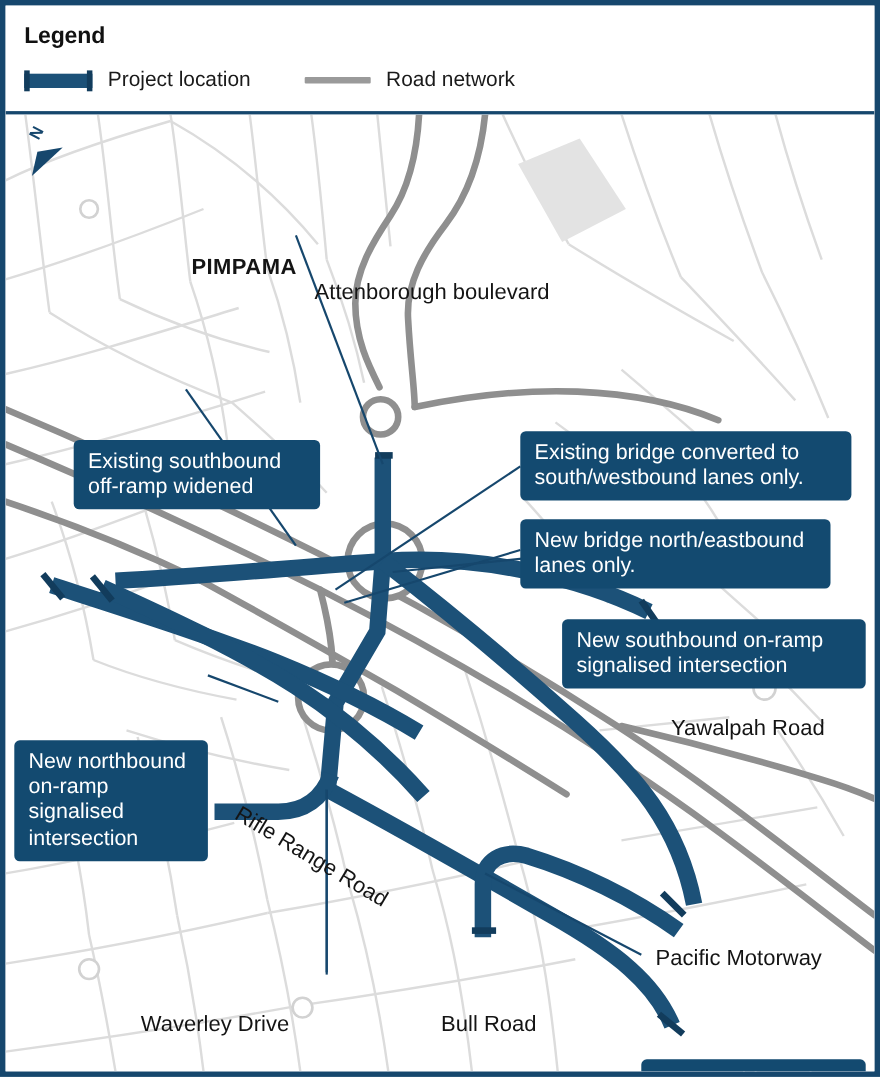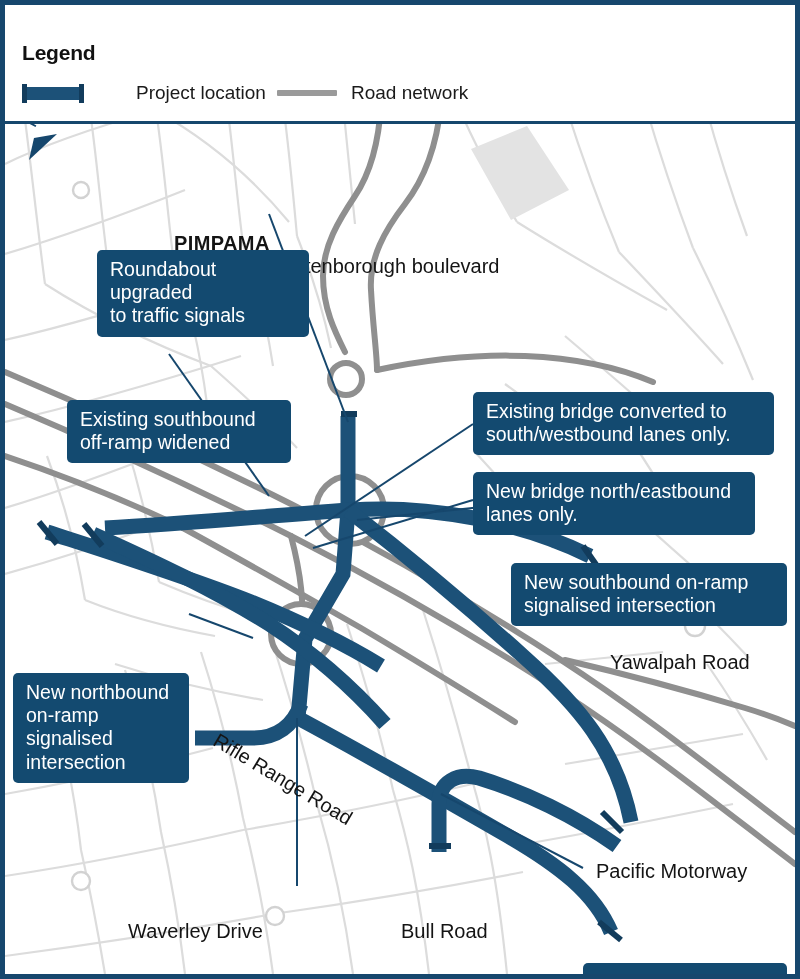--- a/index.html
+++ b/index.html
@@ -23,39 +23,38 @@
   #legend {
     position: absolute;
     left: 0;
     top: 0;
     width: 790px;
     height: 99px;
     background: #ffffff;
     border-bottom: 3px solid #16476d;
     box-sizing: border-box;
     z-index: 60;
-    margin-top: 20px;
   }
   #legend-title {
     position: absolute;
     left: 17px;
     top: 16px;
     font-size: 21px;
     font-weight: bold;
     color: #111111;
     letter-spacing: -0.2px;
   }
   .legend-entry {
     position: absolute;
     display: flex;
     align-items: center;
     font-size: 19px;
     color: #1a1a1a;
   }
-  #legend-project { left: 17px; top: 57px; gap: 38px; }
+  #legend-project { left: 17px; top: 57px; }
   #legend-roadnet { left: 272px; top: 57px; }
   .swatch-project {
     position: relative;
     width: 62px;
     height: 13px;
     background: #1c5178;
     margin-right: 14px;
   }
   .swatch-project::before,
   .swatch-project::after {
@@ -331,24 +330,20 @@
     </div>
 
     <div class="map-label" id="label-pimpama">PIMPAMA</div>
     <div class="map-label" id="label-attenborough">Attenborough boulevard</div>
     <div class="map-label" id="label-pacific">Pacific Motorway</div>
     <div class="map-label" id="label-yawalpah">Yawalpah Road</div>
     <div class="map-label" id="label-waverley">Waverley Drive</div>
     <div class="map-label" id="label-bull">Bull Road</div>
     <div class="map-label" id="label-rifle">Rifle Range Road</div>
 
-    <div class="callout" id="callout-roundabout-top">
-      <span>Roundabout upgraded
-to traffic signals</span>
-    </div>
 
     <div class="callout" id="callout-offramp-widened">
       <span>Existing southbound
 off-ramp widened</span>
     </div>
 
     <div class="callout" id="callout-existing-bridge">
       <span>Existing bridge converted to
 south/westbound lanes only.</span>
     </div>

